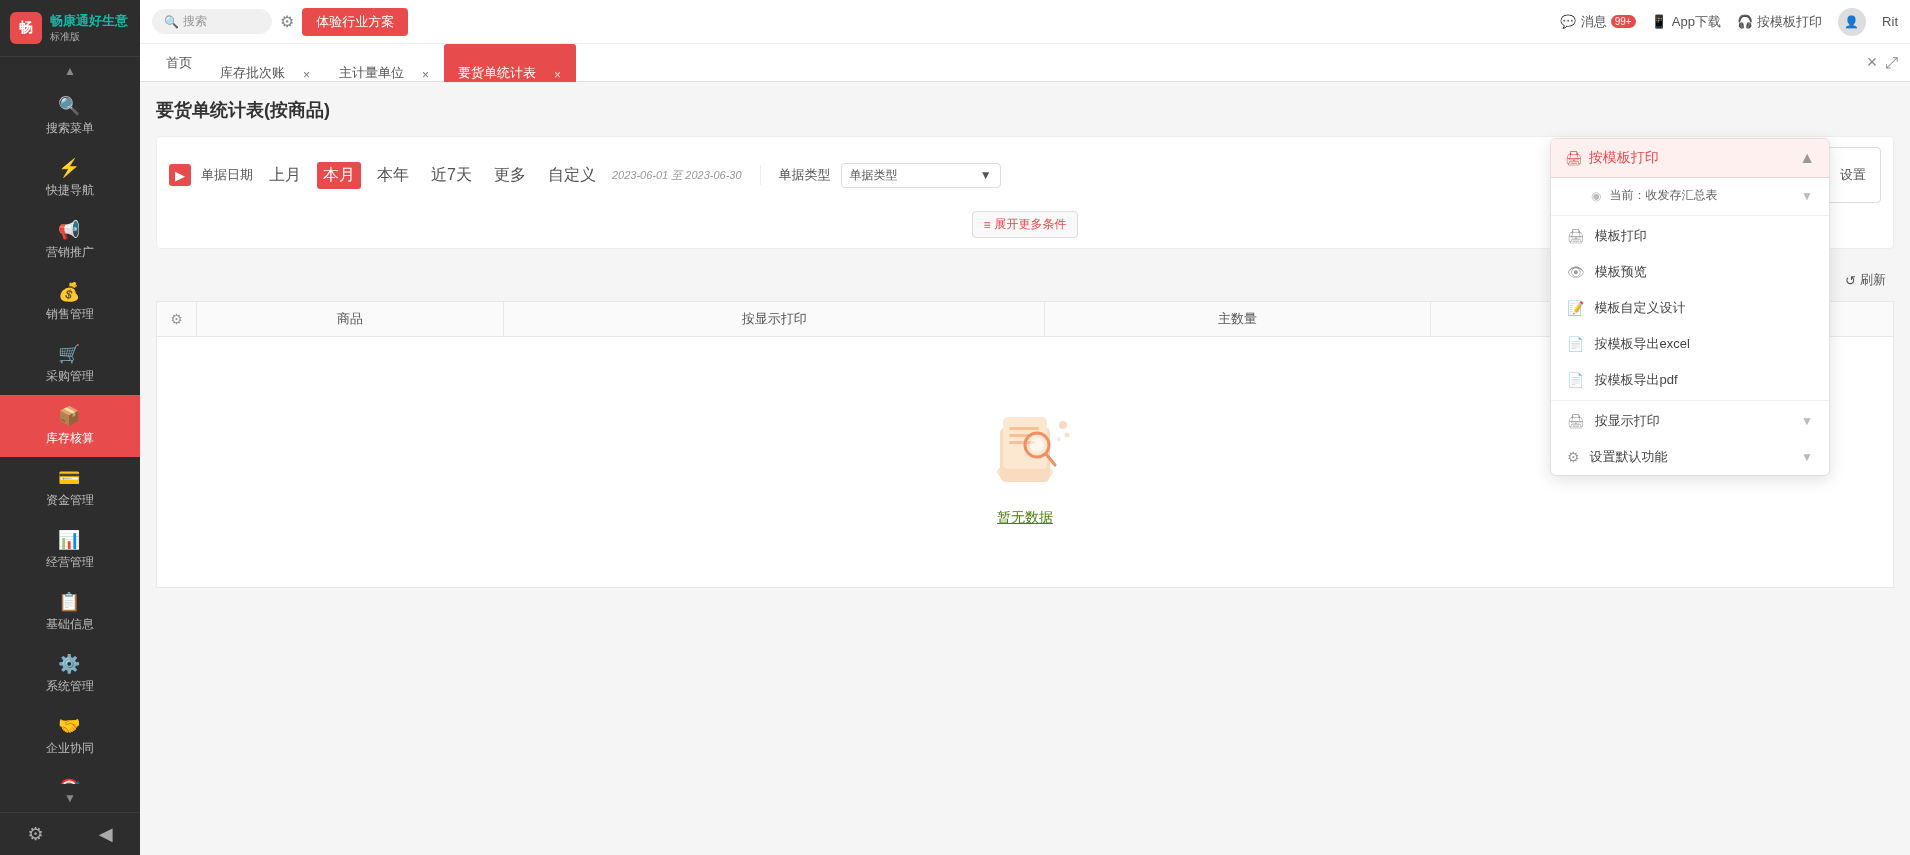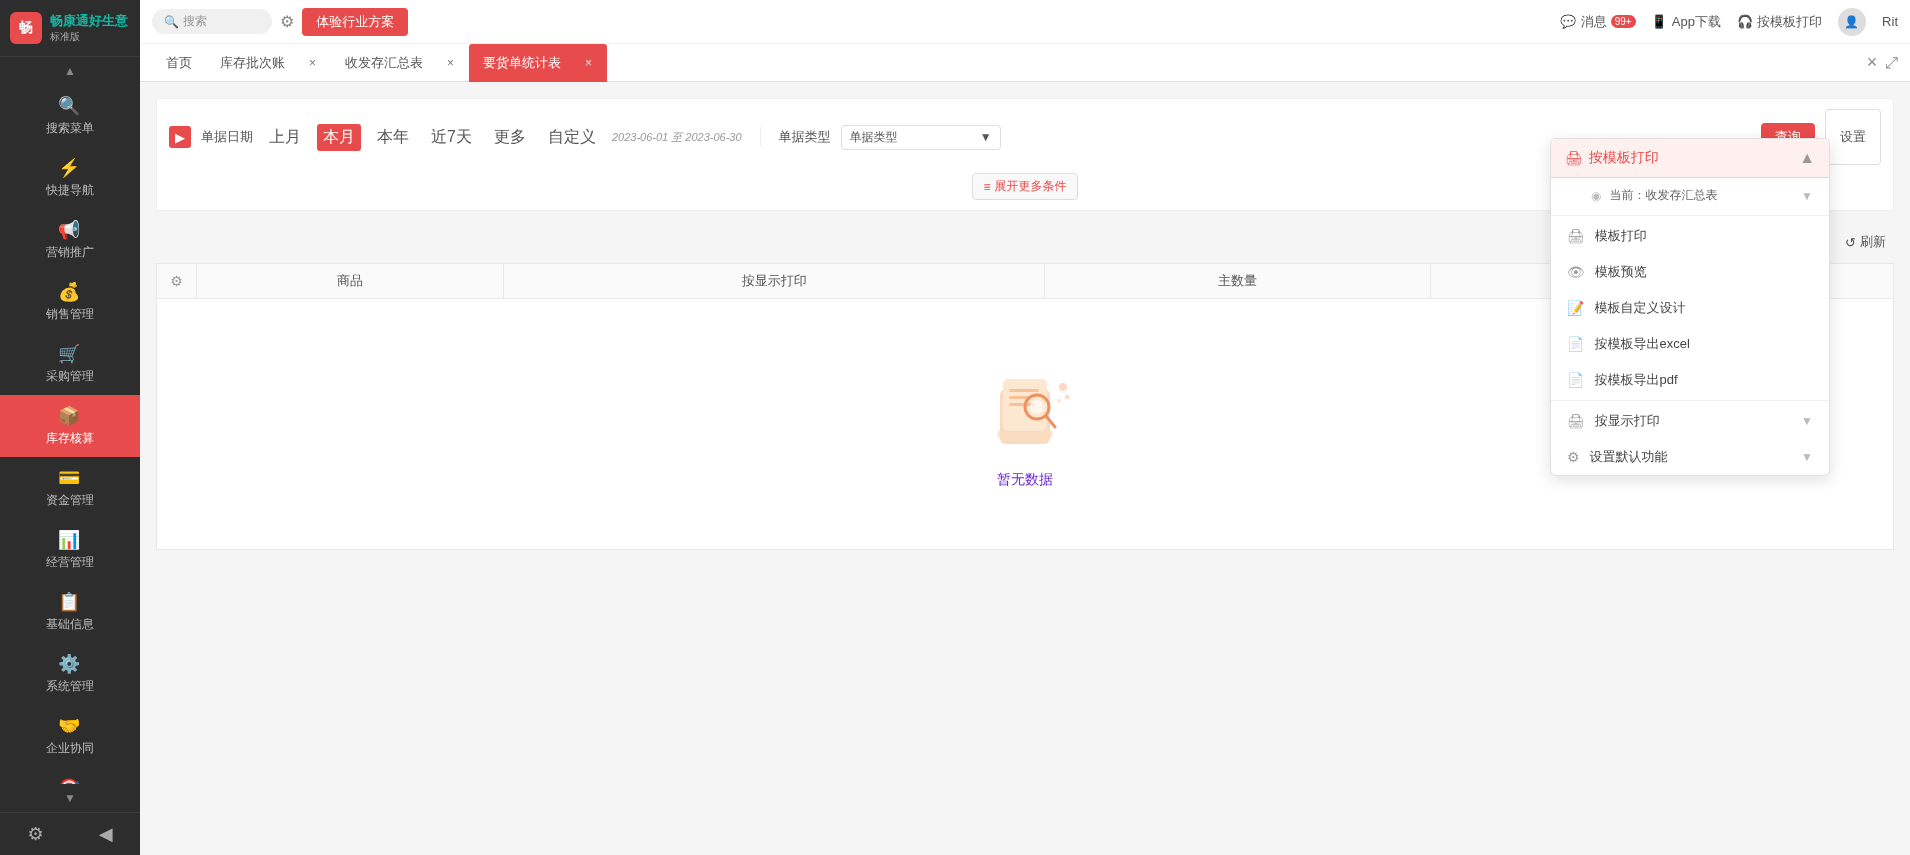--- a/index.html
+++ b/index.html
@@ -128,29 +128,29 @@
       background: #fff;
       display: flex;
       align-items: center;
       padding: 0 12px;
       border-bottom: 1px solid #e0e0e0;
       height: 38px;
       gap: 0;
     }
     .tab-item {
       display: flex;
-      align-items: center;
+      align-items: flex-end;
       padding: 0 14px;
       height: 38px;
       font-size: 13px;
       color: #555;
       cursor: pointer;
       border-right: 1px solid transparent;
       white-space: nowrap;
-      gap: 24px;
+      gap: 18px;
     }
     .tab-item.active { background: #e84b4b; color: #fff; border-radius: 3px 3px 0 0; }
     .tab-close { font-size: 12px; color: inherit; opacity: 0.8; }
     .tab-home { color: #555; font-size: 13px; padding: 0 14px; height: 38px; display: flex; align-items: center; cursor: pointer; }
 
     
     .page-content { flex: 1; padding: 16px; overflow-y: auto; position: relative; }
 
     .page-title {
       font-size: 18px;
@@ -284,21 +284,21 @@
       align-items: center;
       justify-content: center;
       padding: 60px 0;
     }
     .empty-icon {
       width: 100px;
       height: 100px;
       position: relative;
       margin-bottom: 12px;
     }
-    .empty-text { color: #6d28d9; font-size: 14px; }
+    .empty-text { color: #4d7c0f; font-size: 14px; text-decoration: underline; }
 
     
     .dropdown-popup {
       position: fixed;
       top: 138px;
       right: 80px;
       width: 280px;
       background: #fff;
       border: 1px solid #e0e0e0;
       border-radius: 6px;
@@ -450,35 +450,36 @@
     </div>
   </div>
 
   <div class="tabs-bar">
     <div class="tab-home">首页</div>
     <div class="tab-item">
       <span>库存批次账</span>
       <span class="tab-close">×</span>
     </div>
     <div class="tab-item">
-      <span>收发存汇总表</span>
+      <span>主计量单位</span>
       <span class="tab-close">×</span>
     </div>
     <div class="tab-item active">
       <span>要货单统计表</span>
       <span class="tab-close">×</span>
     </div>
     <div style="flex:1"></div>
     <div style="display:flex;gap:8px;align-items:center;">
       <span style="color:#888;font-size:18px;cursor:pointer;">×</span>
       <span style="color:#888;font-size:16px;cursor:pointer;">⤢</span>
     </div>
   </div>
 
   <div class="page-content">
+    <div class="page-title">要货单统计表(按商品)</div>
 
     <div class="filter-bar">
       <div class="filter-row">
 
         <div style="background:#e84b4b;color:#fff;width:22px;height:22px;border-radius:3px;display:flex;align-items:center;justify-content:center;cursor:pointer;flex-shrink:0;">▶</div>
 
         <span class="filter-label">单据日期</span>
 
         <button class="date-btn">上月</button>
         <button class="date-btn active">本月</button>

